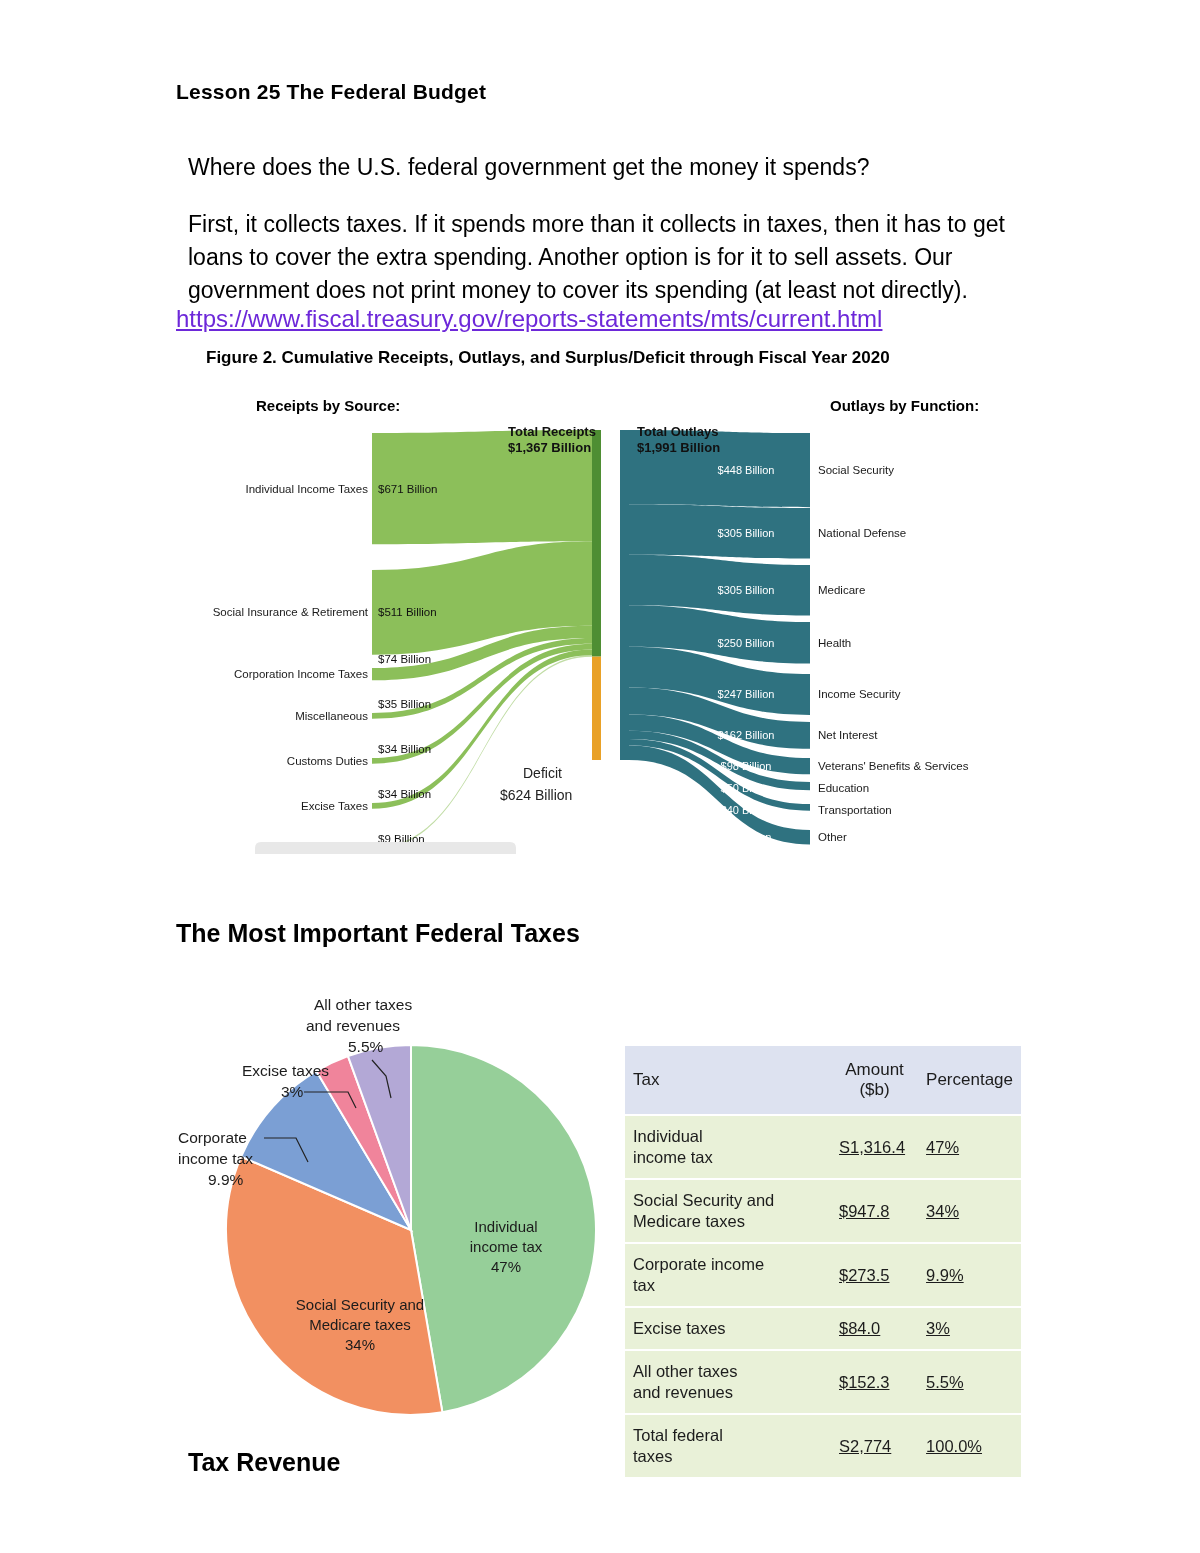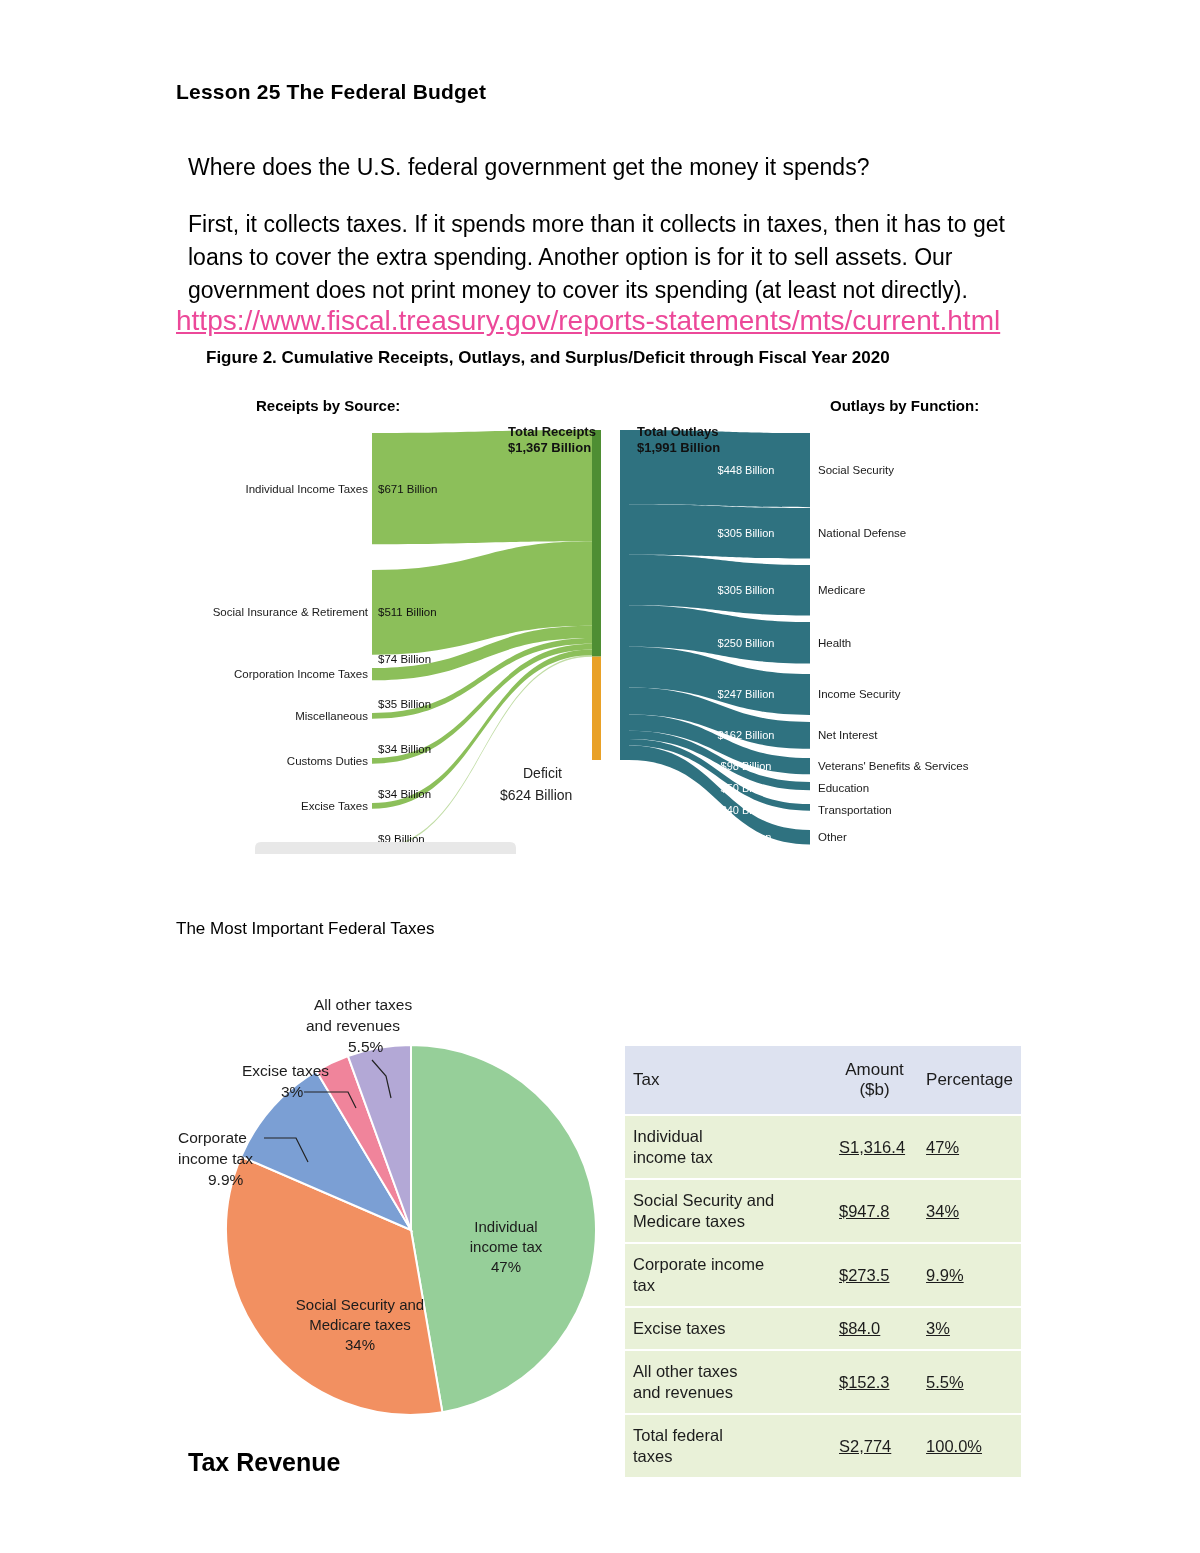--- a/index.html
+++ b/index.html
@@ -17,21 +17,21 @@
     font-size:21px;font-weight:bold;letter-spacing:.2px;
   }
   p.para{
     position:absolute;left:176px;margin:12px;
     font-size:23px;line-height:33px;font-weight:normal;
   }
   #para1{top:139px;width:840px;}
   #para2{top:196px;width:840px;}
   a.src-link{
     position:absolute;left:176px;top:305px;
-    font-size:28px;color:#ec4899;text-decoration:underline;
+    font-size:24px;color:#6d28d9;text-decoration:underline;
     white-space:nowrap;
   }
 
   
   .sankey-figure{position:absolute;left:190px;top:348px;width:820px;height:525px;}
   .fig-caption{
     position:absolute;left:16px;top:0px;font-size:17px;font-weight:bold;white-space:nowrap;
   }
   .col-head{position:absolute;font-size:15px;font-weight:bold;}
   #receipts-head{left:48px;top:49px;margin-left:18px;}
@@ -41,21 +41,21 @@
 
   .s-label{font-size:11.5px;fill:#1a1a1a;font-family:"Liberation Sans","DejaVu Sans",sans-serif;}
   .s-label-white{font-size:11px;fill:#ffffff;font-family:"Liberation Sans","DejaVu Sans",sans-serif;}
   .s-label-dark{font-size:11.5px;fill:#111;font-family:"Liberation Sans","DejaVu Sans",sans-serif;}
   .s-total{font-size:13px;fill:#111;font-weight:bold;font-family:"Liberation Sans","DejaVu Sans",sans-serif;}
   .s-deficit{font-size:14px;fill:#222;font-family:"Liberation Sans","DejaVu Sans",sans-serif;}
 
   
   h2.section-title{
     position:absolute;left:176px;top:919px;margin:0;
-    font-size:17px;font-weight:normal;
+    font-size:25px;font-weight:bold;
   }
   h2.bottom-title{
     position:absolute;left:176px;top:1436px;margin:12px;
     font-size:25px;font-weight:bold;
   }
 
   
   .pie-wrap{position:absolute;left:176px;top:980px;width:440px;height:460px;}
   .pie-svg{position:absolute;left:0;top:0;}
   .pie-cal{font-size:15.5px;fill:#1c1c1c;font-family:"Liberation Sans","DejaVu Sans",sans-serif;}

